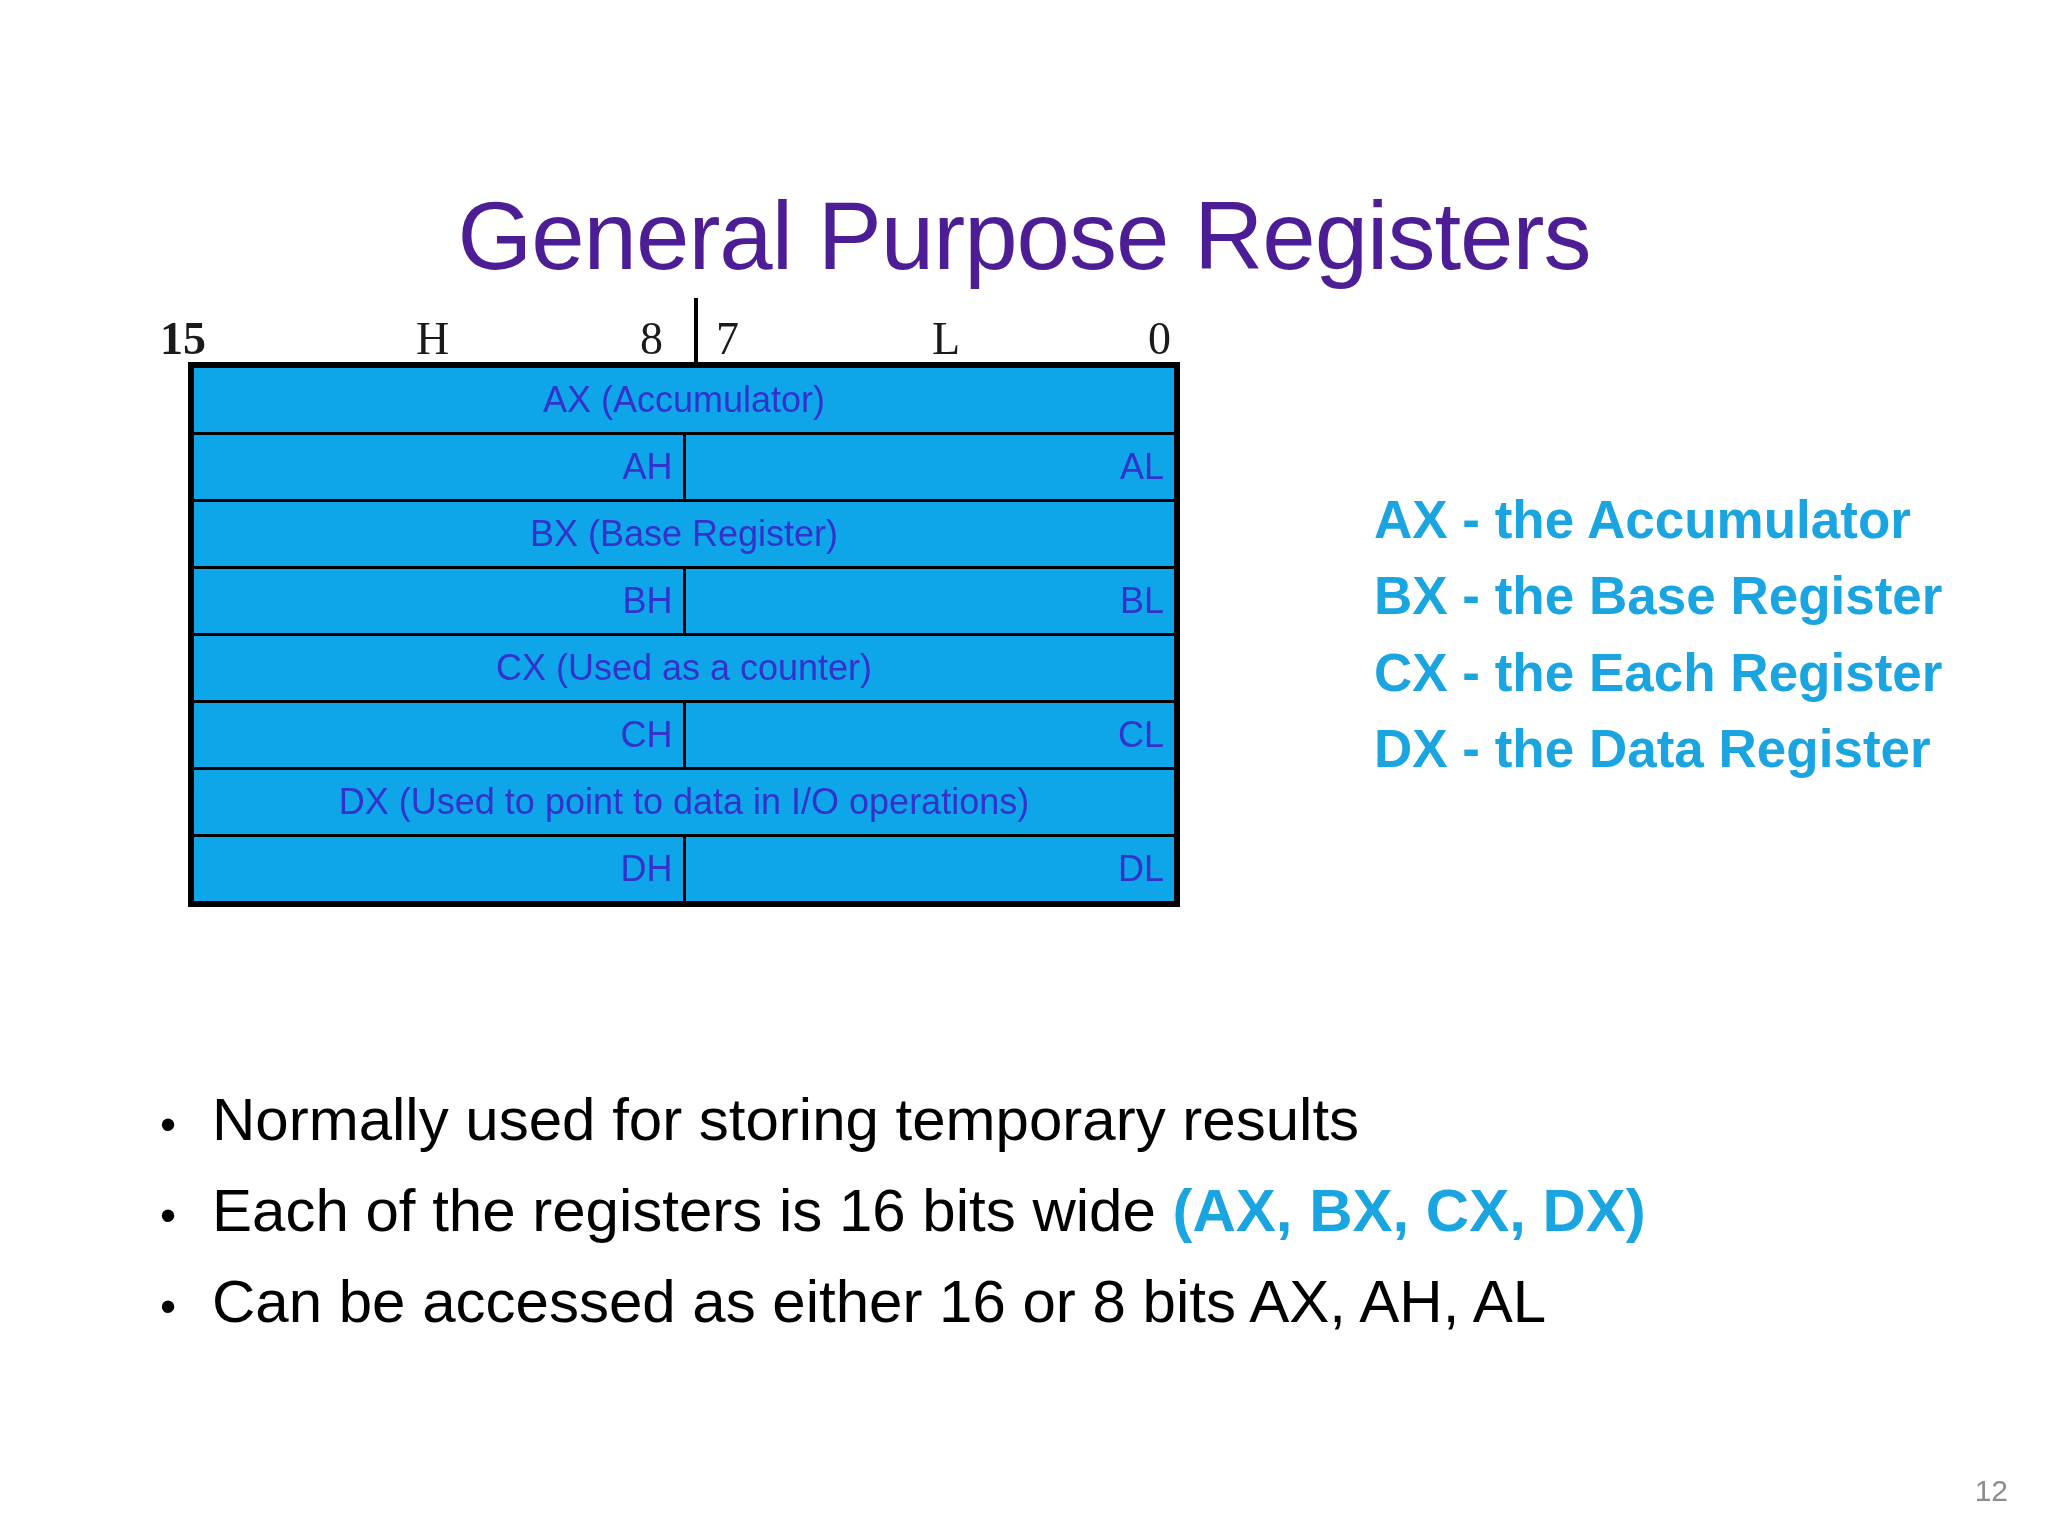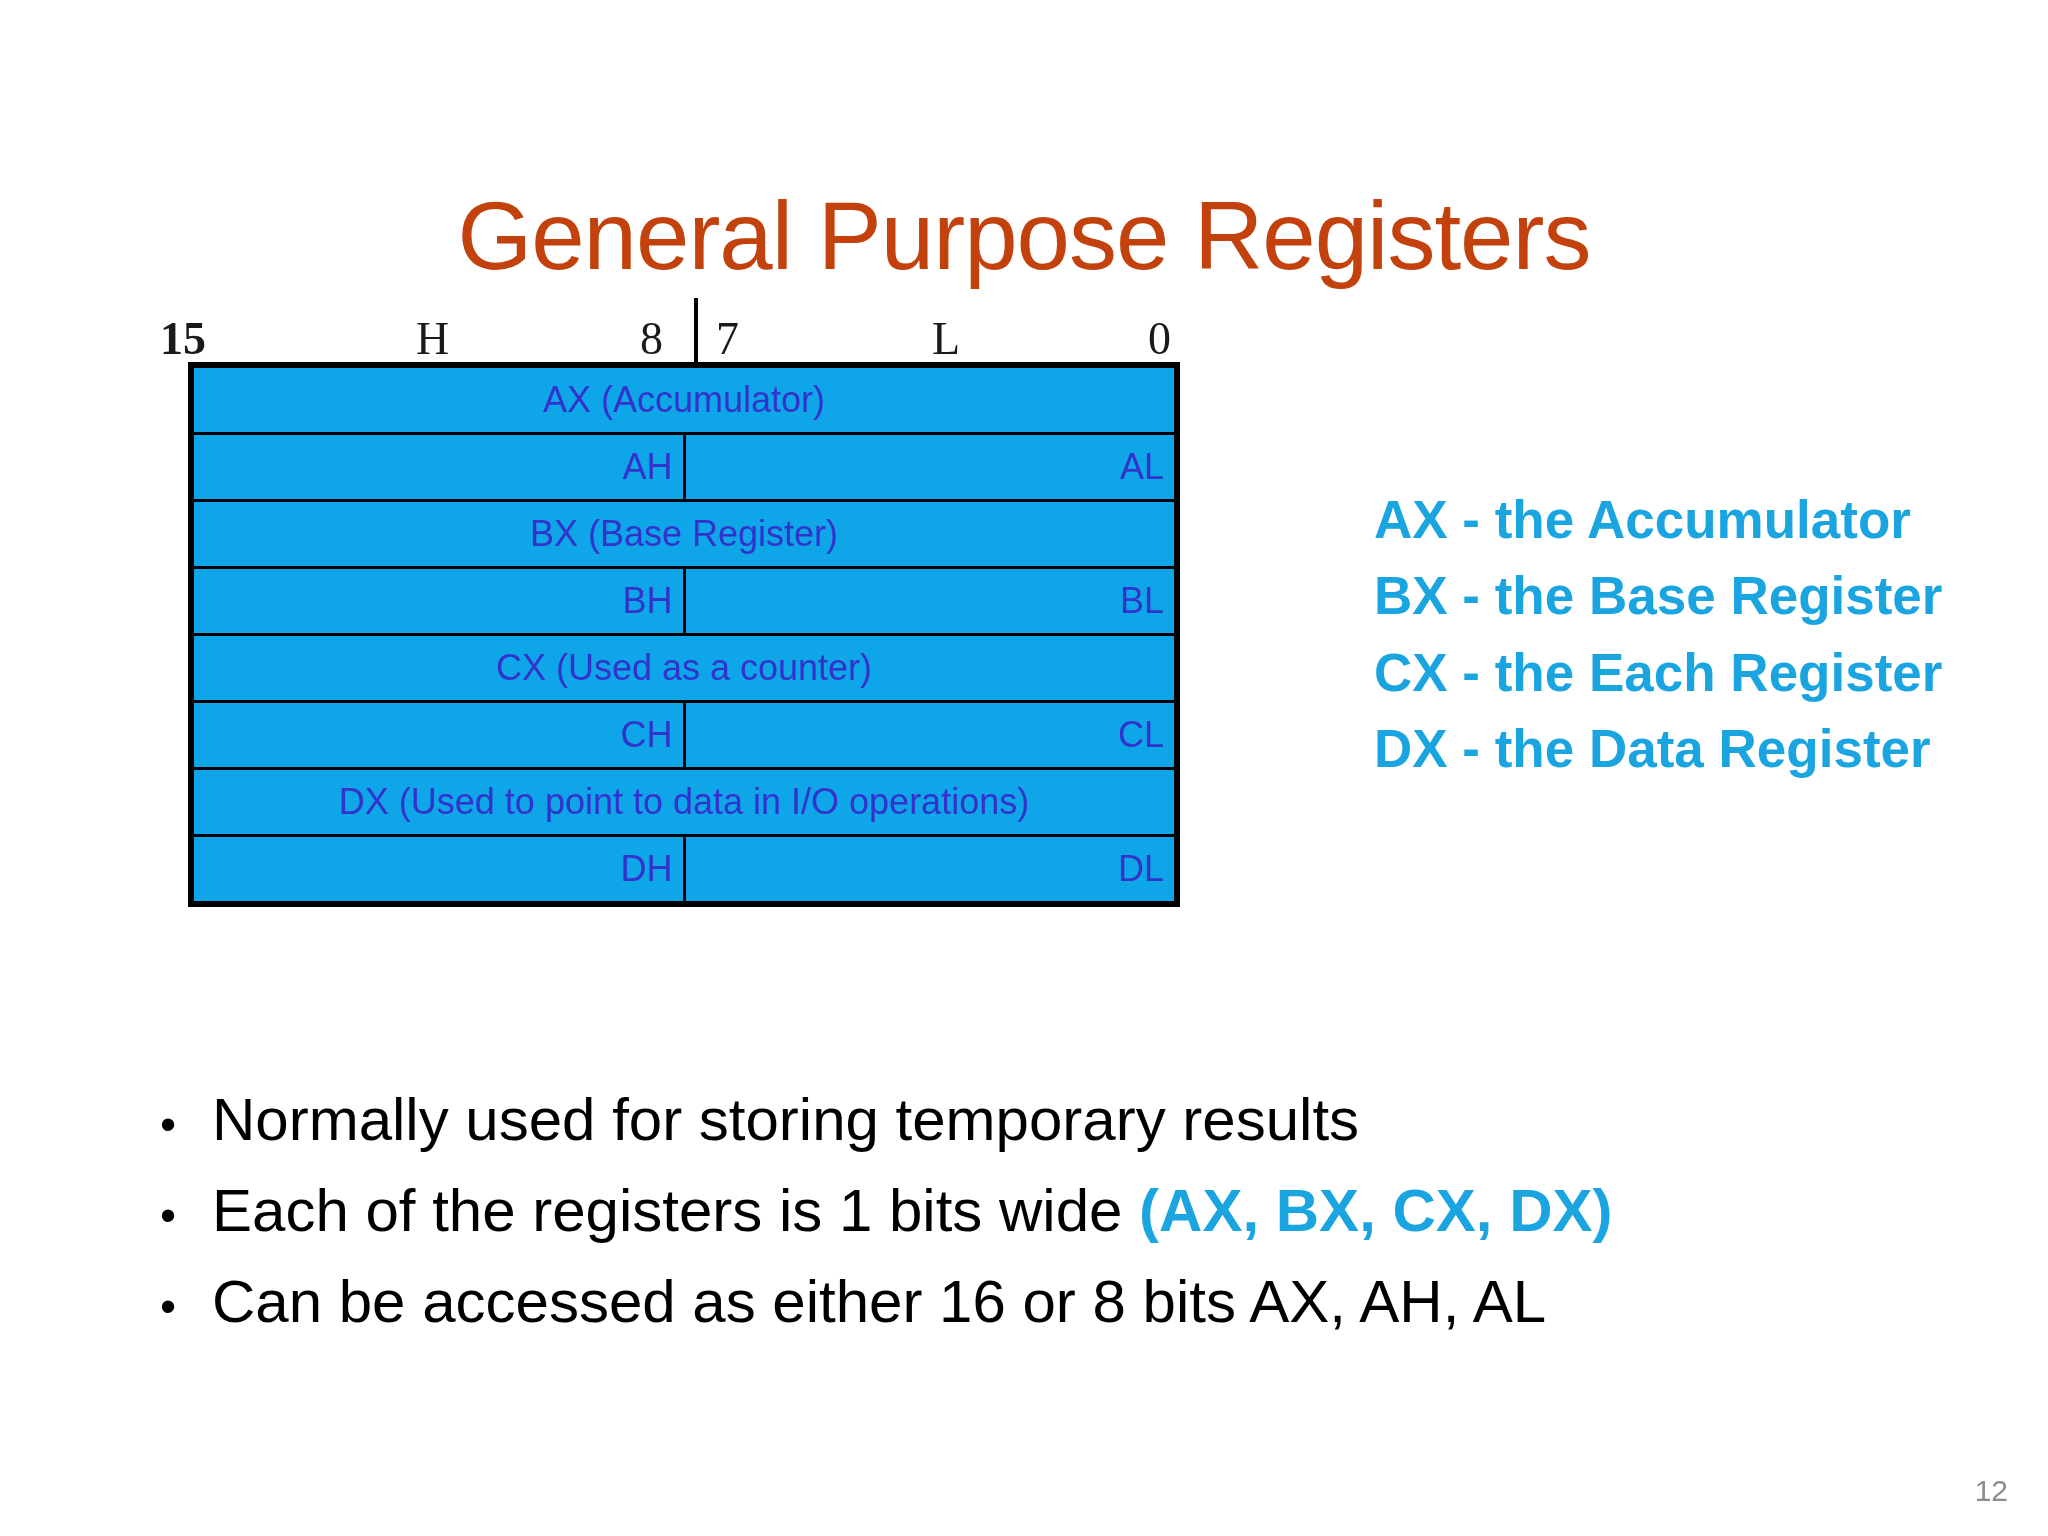--- a/index.html
+++ b/index.html
@@ -21,21 +21,21 @@
     position: absolute;
     left: 0;
     top: 122px;
     width: 2048px;
     text-align: center;
     font-family: "Liberation Sans", sans-serif;
     font-size: 96px;
     font-weight: 400;
     line-height: 1.05;
     letter-spacing: -1px;
-    color: #c2410c;
+    color: #4c1d95;
     white-space: nowrap;
   }
 
   
   .reg-diagram {
     position: absolute;
     left: 188px;
     top: 286px;
     width: 992px;
   }
@@ -216,21 +216,21 @@
   <div class="bullet-row">
     <span class="bullet-dot">•</span>
     <span class="bullet-text">
       <span>Normally used for storing temporary results</span>
     </span>
   </div>
 
   <div class="bullet-row">
     <span class="bullet-dot">•</span>
     <span class="bullet-text">
-      <span>Each of the registers is 1 bits wide </span><span class="accent">(AX, BX, CX, DX)</span>
+      <span>Each of the registers is 16 bits wide </span><span class="accent">(AX, BX, CX, DX)</span>
     </span>
   </div>
 
   <div class="bullet-row">
     <span class="bullet-dot">•</span>
     <span class="bullet-text">
       <span>Can be accessed as either 16 or 8 bits AX, AH, AL</span>
     </span>
   </div>
 

